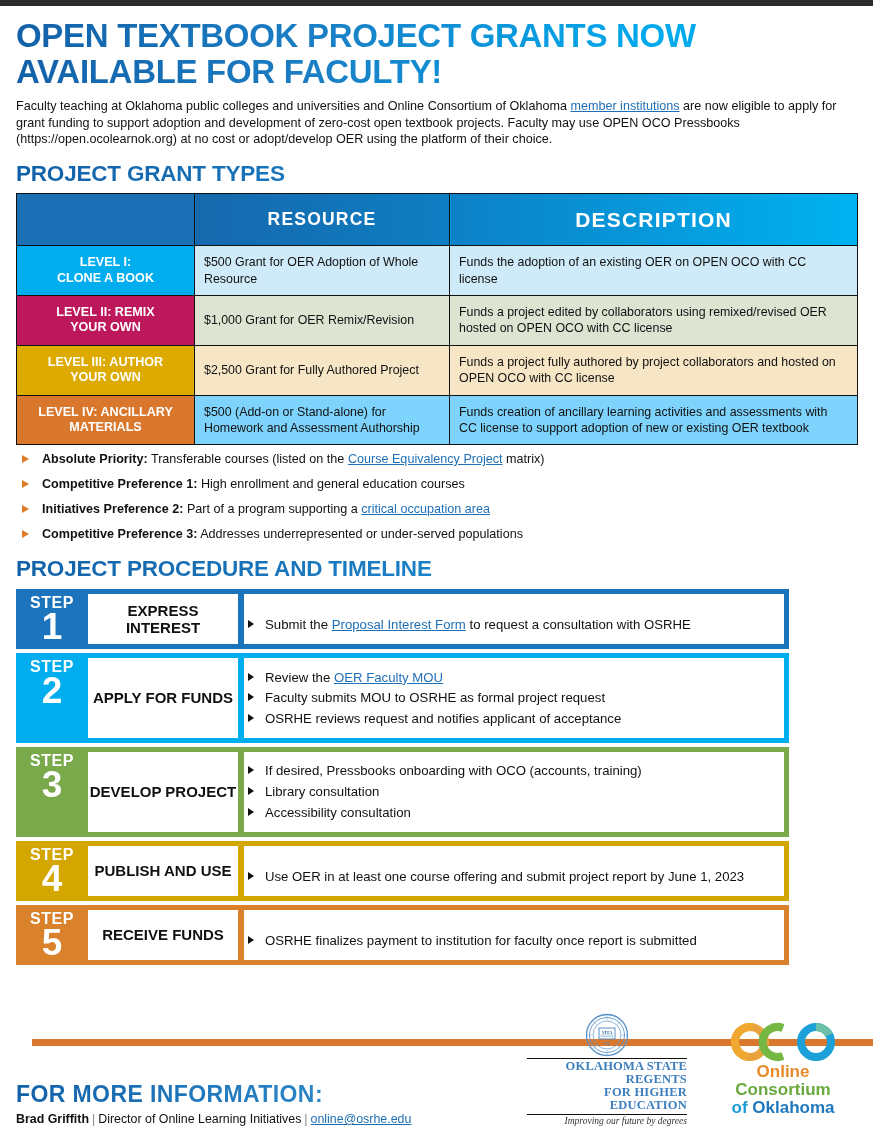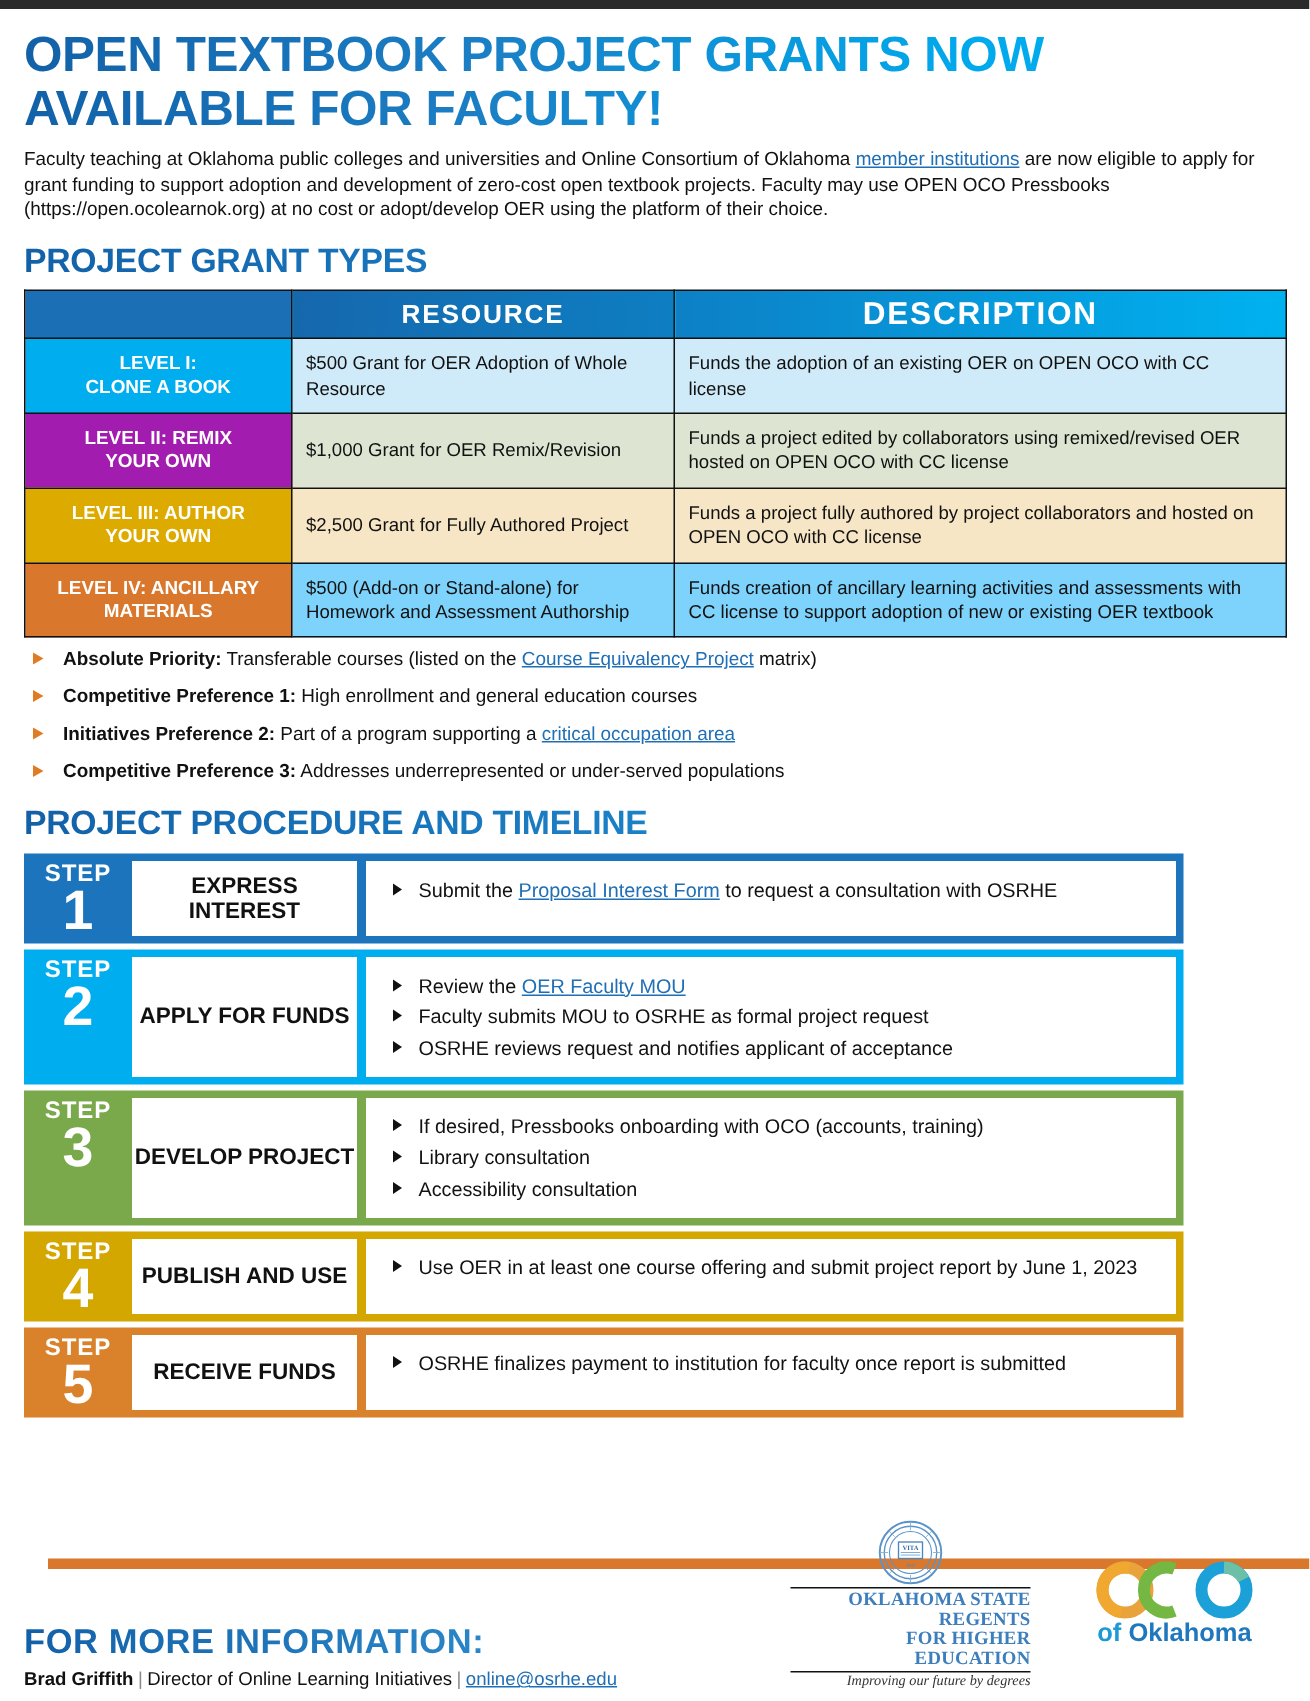--- a/index.html
+++ b/index.html
@@ -43,39 +43,39 @@
   table.grants {
     margin-top: 6px; width: 841px;
     border-collapse: collapse; table-layout: fixed;
     border: 1.5px solid #111;
   }
   table.grants td, table.grants th { border: 1.5px solid #111; vertical-align: middle; }
   .col-level { width: 178px; }
   .col-res   { width: 255px; }
   .col-desc  { width: 408px; }
 
-  thead th { height: 32px; }
+  thead th { height: 52px; }
   .th-blank { background:#1b6fb5; }
   .th-res {
     background: linear-gradient(90deg,#1668ad 0%, #0e7ec2 100%);
     color:#fff; font-size:17.5px; font-weight:bold; letter-spacing:1.2px;
   }
   .th-desc {
     background: linear-gradient(90deg,#0d80c6 0%, #00b2f0 100%);
     color:#fff; font-size:21px; font-weight:bold; letter-spacing:1.2px;
   }
 
   td.level {
     color:#fff; font-weight:bold; text-align:center;
     font-size:12.6px; line-height:1.22; padding:6px 4px;
   }
   td.cell { font-size:12.4px; line-height:1.32; color:#111; padding:8px 9px; }
 
   .lv1 { background:#00aeef; }  .bg1 { background:#cfeaf8; }
-  .lv2 { background:#a21caf; }  .bg2 { background:#dde5d2; }
+  .lv2 { background:#be185d; }  .bg2 { background:#dde5d2; }
   .lv3 { background:#ddaa00; }  .bg3 { background:#f7e6c6; }
   .lv4 { background:#d9782d; }  .bg4 { background:#7dd3fc; }
   .lv4 { font-size:12px; }
 
   
   .funding-line { margin-top: 14px; font-size:12.6px; color:#111; }
   ul.priorities { list-style:none; margin-top:7px; }
   ul.priorities li {
     position: relative; padding-left: 26px; margin-bottom: 9px;
     font-size:12.6px; color:#111; line-height:1.25;
@@ -100,22 +100,22 @@
     padding-top: 1px;
   }
   .step .num .word { font-size:16px; font-weight:bold; letter-spacing:0.6px; line-height:1; }
   .step .num .digit { font-size:37px; font-weight:bold; line-height:0.92; margin-top:-1px; }
   .step .title {
     flex:0 0 150px; width:150px; background:#fff;
     display:flex; align-items:center; justify-content:center; text-align:center;
     font-size:15px; font-weight:bold; color:#111; line-height:1.18; padding: 1px;
   }
   .step .body {
-    flex:1; background:#fff; margin-left:6px; padding:9px 16px;
-    display:flex; flex-direction:column; justify-content:flex-start;
+    flex:1; background:#fff; margin-left:6px; padding:9px 2px;
+    display:flex; flex-direction:column; justify-content:flex-end;
   }
   .step .body .bl { position:relative; padding-left:19px; font-size:13.2px; line-height:1.33; color:#111; margin:1.5px 0;}
   .step .body .bl .tri {
     position:absolute; left:2px; top:4px;
     width:0;height:0;border-left:6.5px solid #111;
     border-top:4.5px solid transparent;border-bottom:4.5px solid transparent;
   }
   .step .body a { color:#1f6fb6; text-decoration: underline; }
 
   .s1 { background:#1c75bc; } .s2 { background:#00aeef; }
@@ -363,20 +363,24 @@
       </div>
 
       <div class="oco">
         <svg class="mark" width="116" height="40" viewBox="0 0 116 40">
           <circle cx="25" cy="20" r="15" fill="none" stroke="#e8a33d" stroke-width="8"></circle>
           <circle cx="25" cy="20" r="15" fill="none" stroke="#f0a830" stroke-width="8" stroke-dasharray="47 47" transform="rotate(100 25 20)"></circle>
           <path d="M 58 6 A 15 15 0 1 0 58 34" fill="none" stroke="#74b743" stroke-width="8" stroke-linecap="butt"></path>
           <circle cx="91" cy="20" r="15" fill="none" stroke="#1ba0d8" stroke-width="8"></circle>
           <path d="M 91 5 A 15 15 0 0 1 104 13" fill="none" stroke="#6cc0a8" stroke-width="8"></path>
         </svg>
+        <div class="t1">
+          <span class="c-or">Online</span>
+          <span class="c-gr">Consortium</span>
+        </div>
         <div class="t2">
           <span class="c-bl">of</span>
           <span class="c-dk">Oklahoma</span>
         </div>
       </div>
 
     </div>
   </div>
 
 </div>

